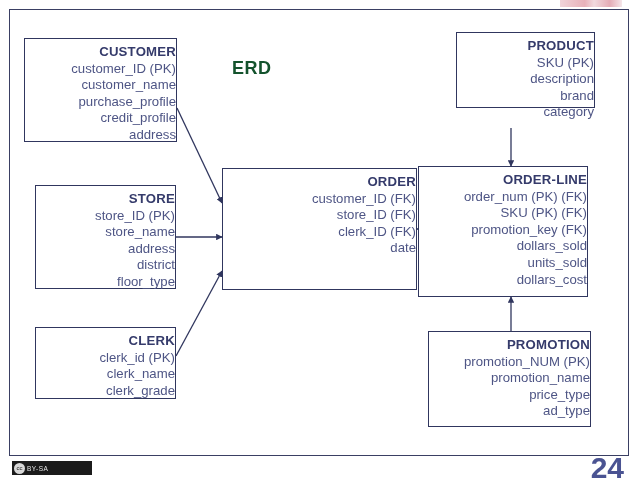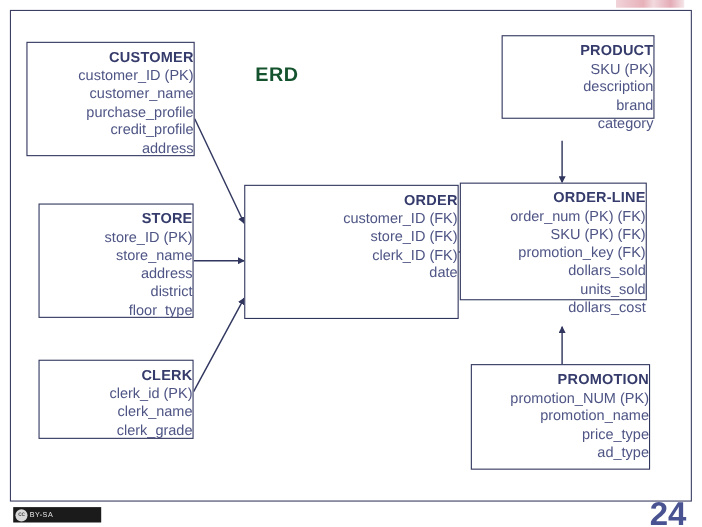--- a/index.html
+++ b/index.html
@@ -176,21 +176,21 @@
   </div>
 
   <div class="entity" style="left:436px; top:32px; width:139px; height:76px;margin-left:20px;">
     <div class="ent-title">PRODUCT</div>
     <div class="attr">SKU (PK)</div>
     <div class="attr">description</div>
     <div class="attr">brand</div>
     <div class="attr">category</div>
   </div>
 
-  <div class="entity" style="left:418px; top:166px; width:170px; height:107px;">
+  <div class="entity" style="left:418px; top:166px; width:170px; height:131px;">
     <div class="ent-title">ORDER-LINE</div>
     <div class="attr">order_num (PK) (FK)</div>
     <div class="attr">SKU (PK) (FK)</div>
     <div class="attr">promotion_key (FK)</div>
     <div class="attr">dollars_sold</div>
     <div class="attr">units_sold</div>
     <div class="attr">dollars_cost</div>
   </div>
 
   <div class="entity" style="left:428px; top:331px; width:163px; height:96px;">

